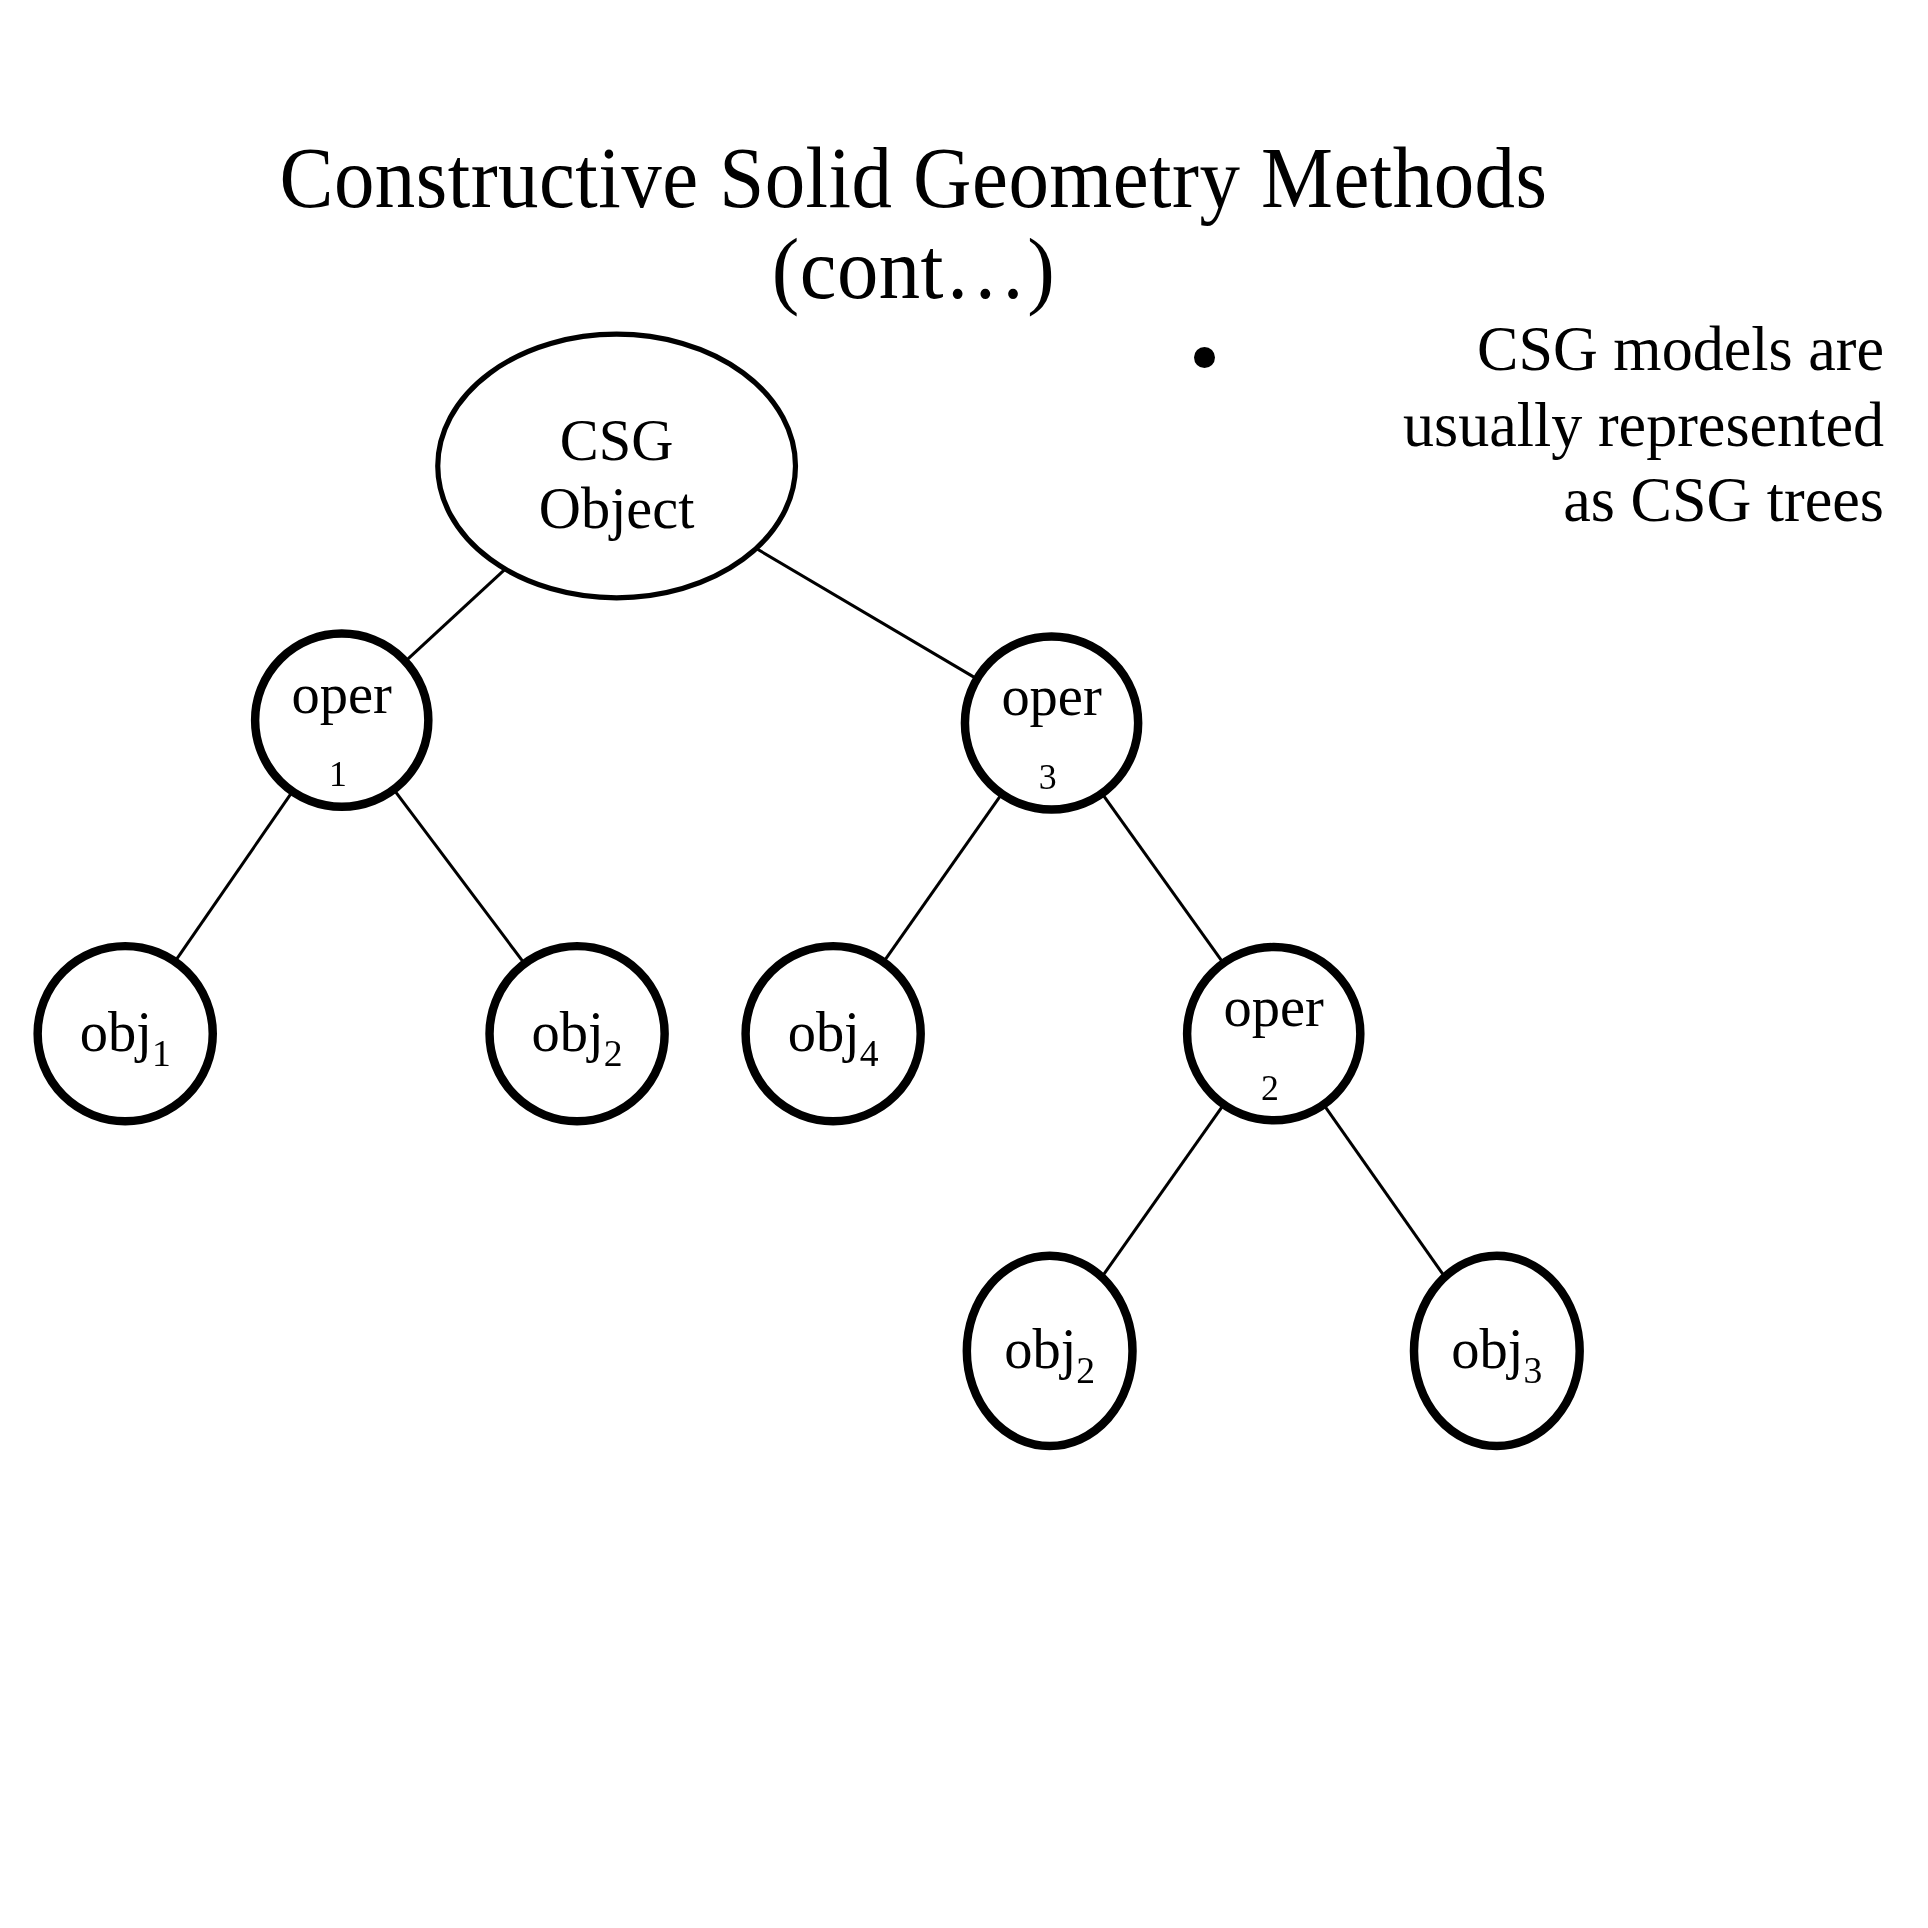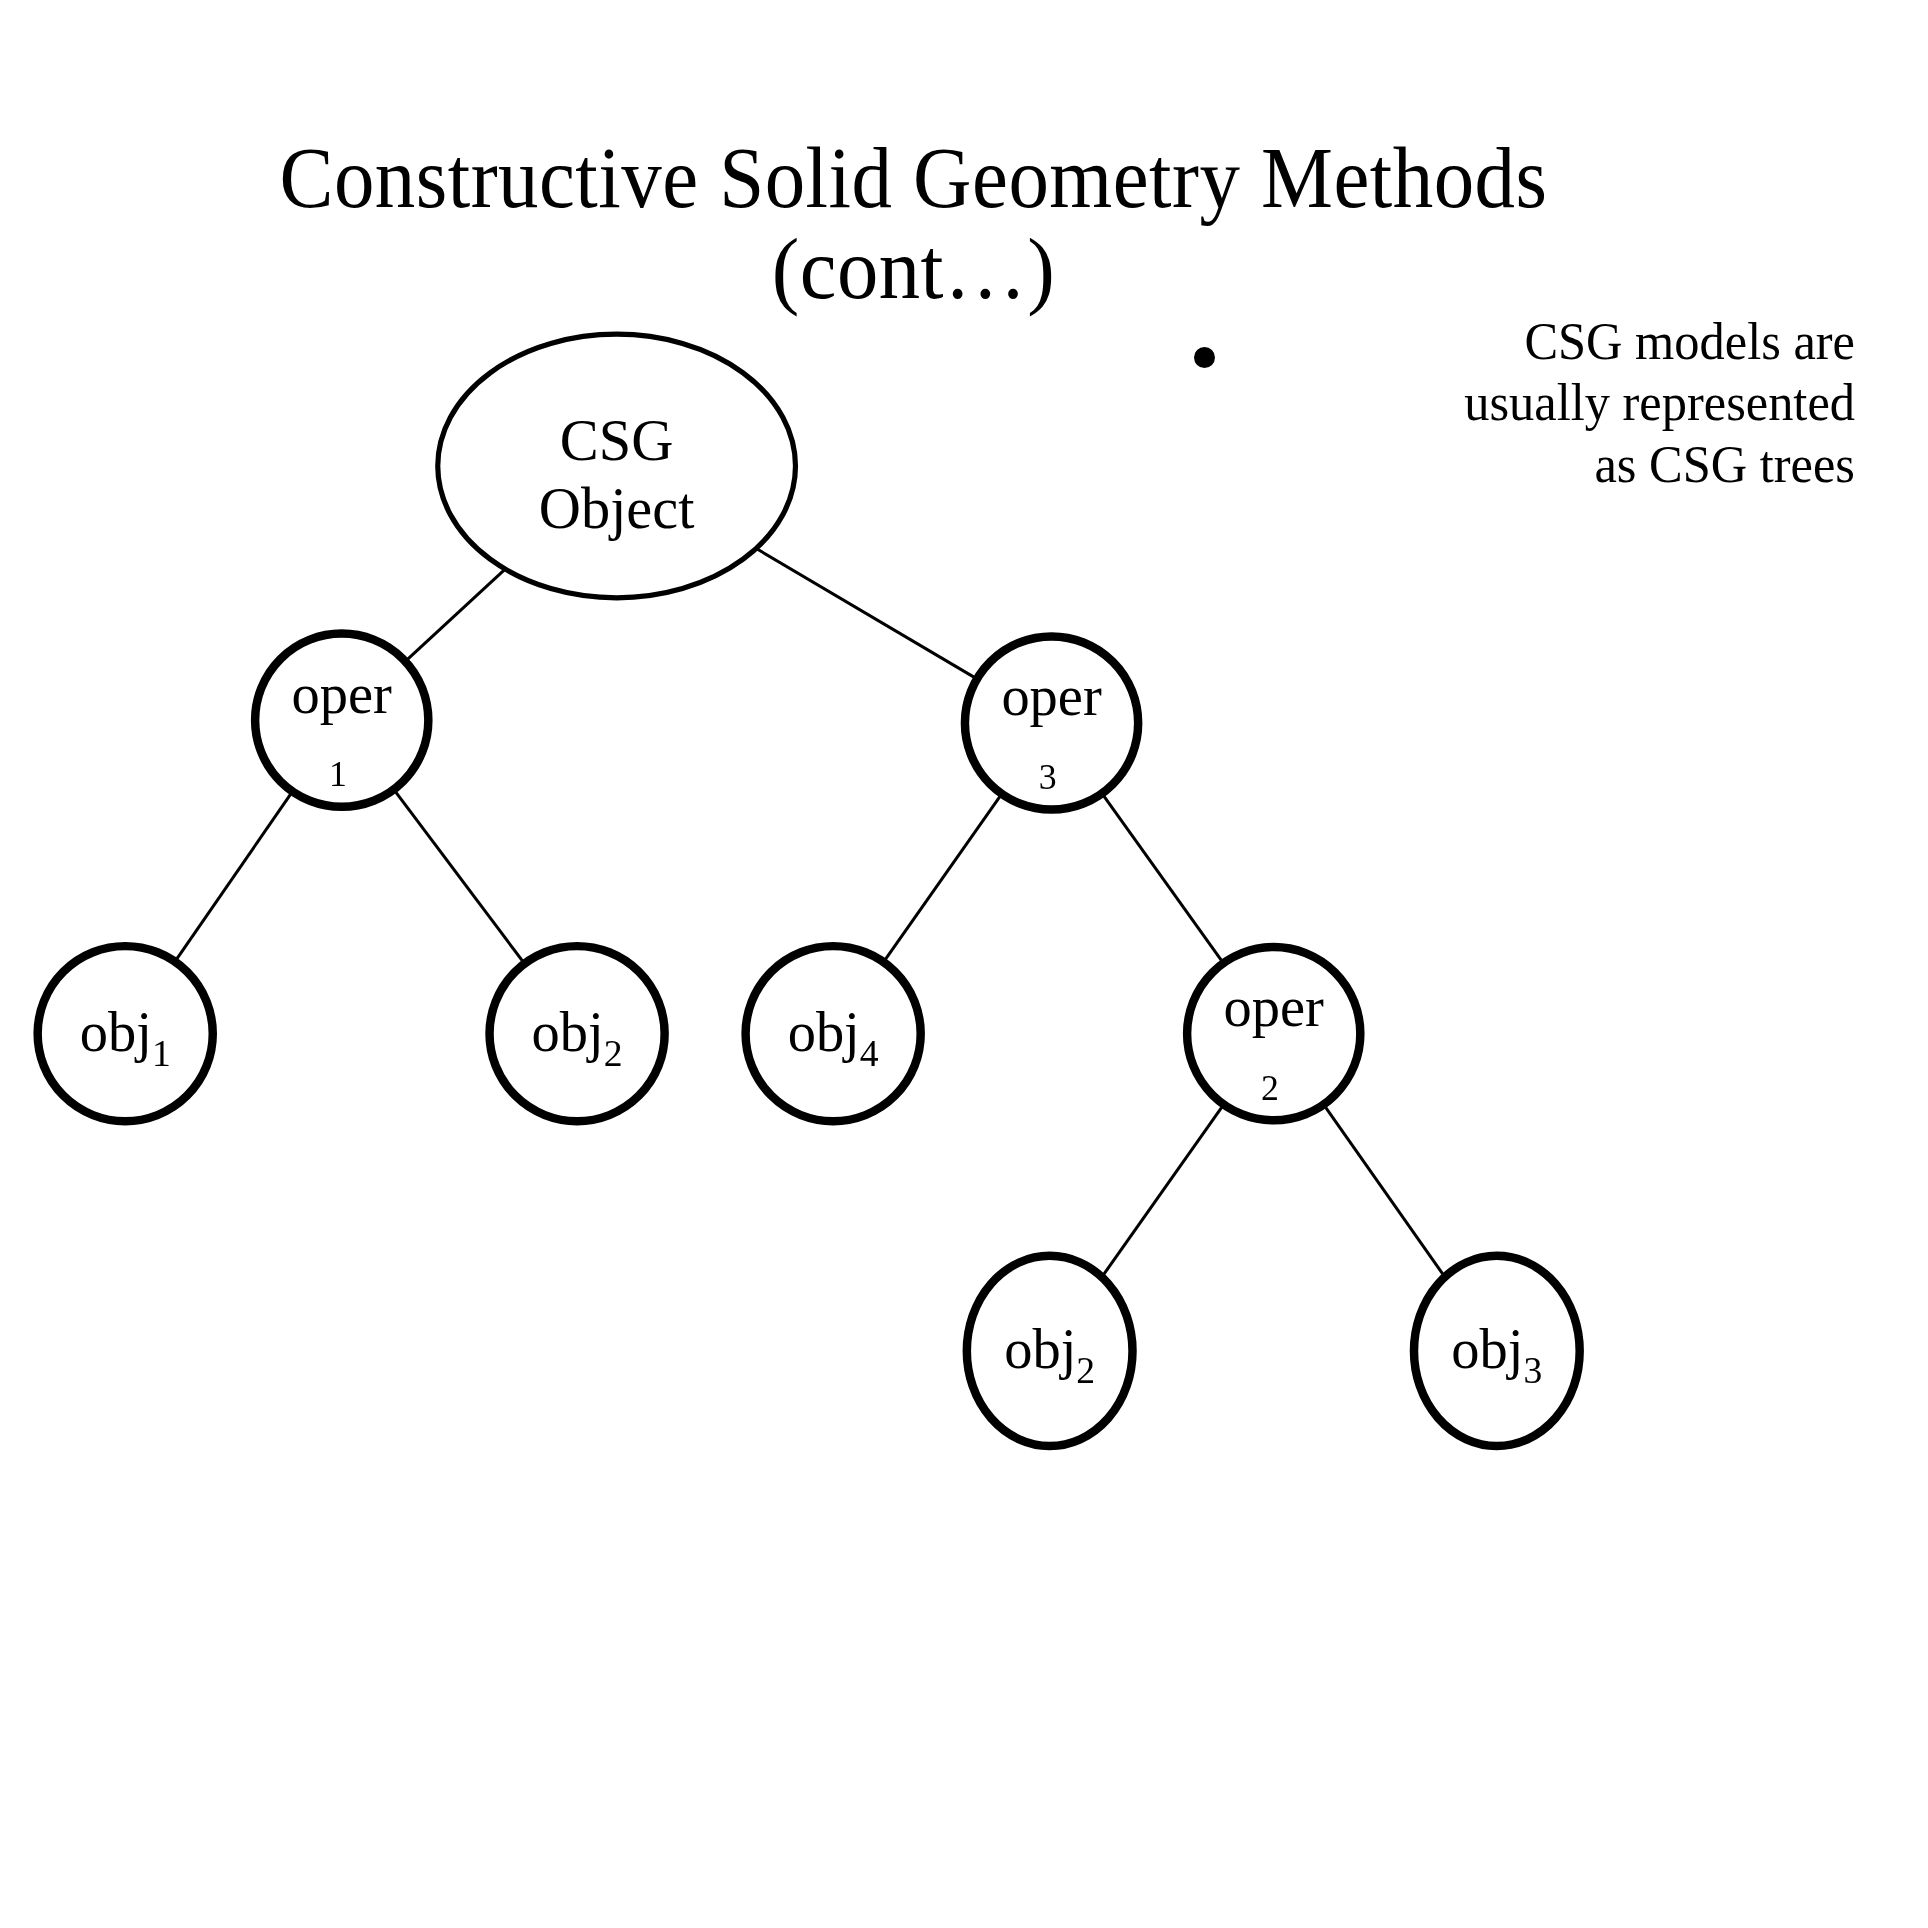--- a/index.html
+++ b/index.html
@@ -33,25 +33,25 @@
     font-weight: 400;
     letter-spacing: 0.5px;
     white-space: nowrap;
   }
   .title-line-1 { transform: scaleX(0.93); }
   .title-line-2 { transform: scaleX(0.95); }
 
   
   #bullet-block {
     position: absolute;
-    left: 1177px;
+    left: 1206px;
     top: 311px;
     width: 678px;
     text-align: right;
-    font-size: 52px;
+    font-size: 64px;
     line-height: 1.18;
   }
   #bullet-block .bline { display: block; white-space: nowrap; transform: scaleX(0.97); transform-origin: right center; }
   #bullet-marker {
     position: absolute;
     left: 1194px;
     top: 347px;
     width: 21px;
     height: 21px;
     border-radius: 50%;

